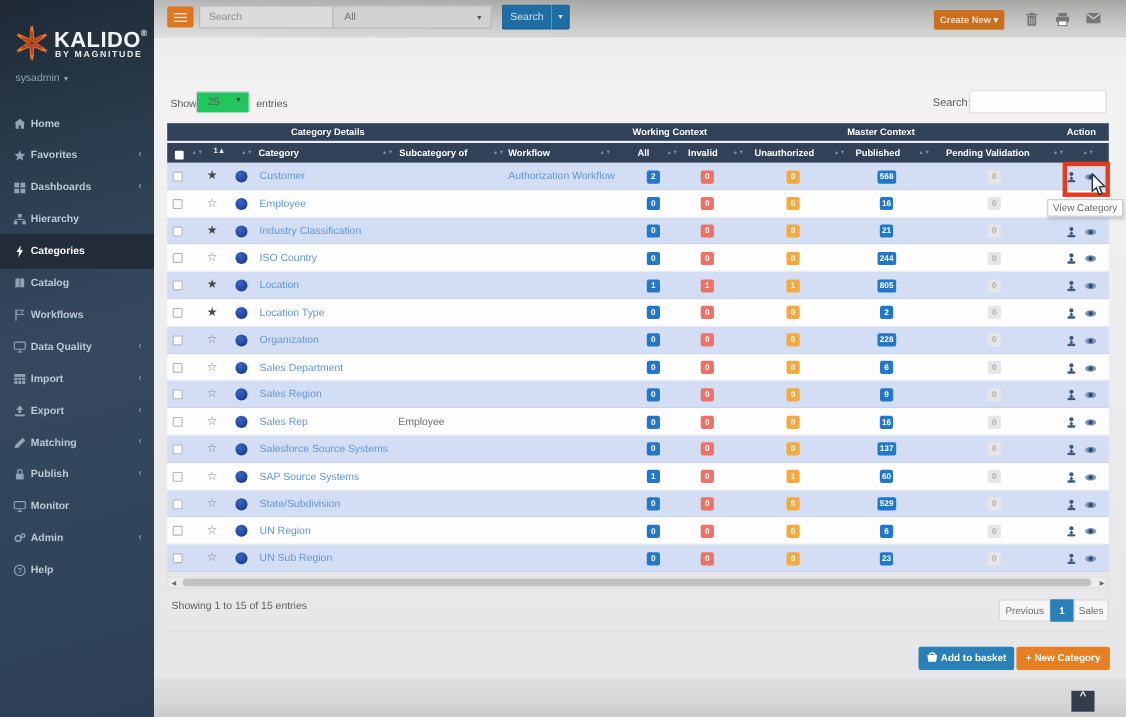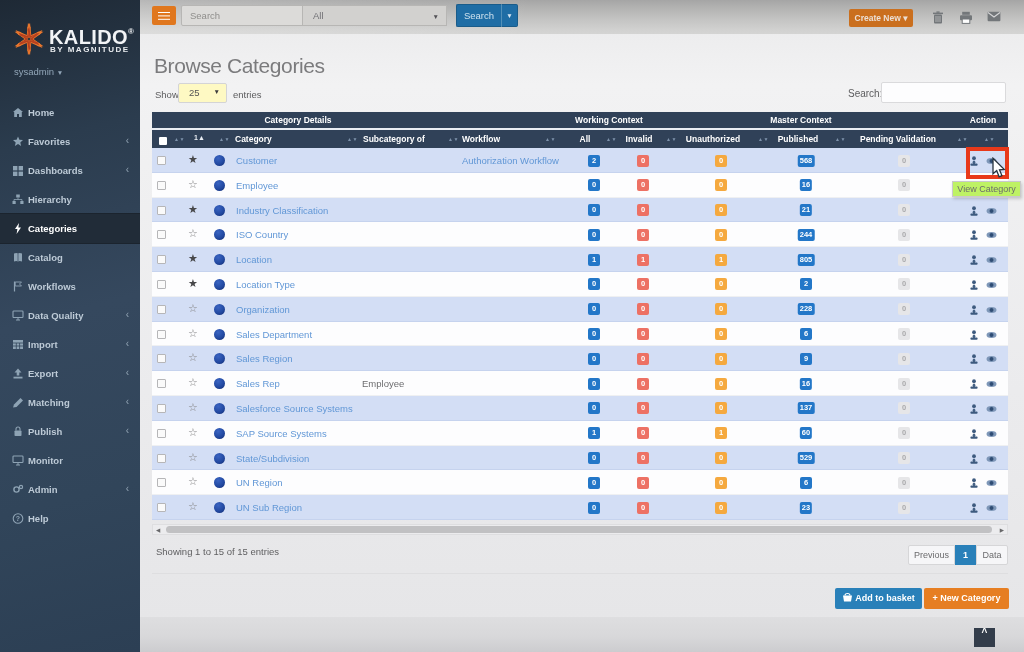--- a/index.html
+++ b/index.html
@@ -31,21 +31,21 @@
 #tsearch { position:absolute; left:41px; top:5px; width:122px; height:21px; background:#dcdbd9; border:1px solid #b7b6b4; border-radius:2px 0 0 2px; color:#8f8e8c; font-size:9.5px; line-height:19px; padding-left:8px; }
 #tselect { position:absolute; left:162px; top:5px; width:145px; height:21px; background:#d2d1cf; border:1px solid #b7b6b4; color:#727176; font-size:9.5px; line-height:19px; padding-left:10px; }
 #tselect .car { position:absolute; right:7px; top:1px; font-size:6.5px; color:#525156; }
 #tsearchbtn { position:absolute; left:316px; top:4px; width:45px; height:23px; background:#1f6da5; border:1px solid #1a5c8a; border-right:none; border-radius:2px 0 0 2px; color:#cfe2ef; font-size:9.5px; text-align:center; line-height:21px; }
 #tsearchcar { position:absolute; left:361px; top:4px; width:17px; height:23px; background:#1f6da5; border:1px solid #1a5c8a; border-left:1px solid #5390b8; border-radius:0 2px 2px 0; color:#d8e7f2; font-size:6.5px; text-align:center; line-height:22px; }
 #createnew { position:absolute; left:709px; top:9px; width:64px; height:18px; background:#ca6f1e; border-radius:2px; color:#ecdfd4; font-size:8.5px; font-weight:bold; text-align:center; line-height:18px; }
 .topico { position:absolute; top:11px; }
 
 #pagetitle { position:absolute; left:154px; top:54px; font-size:21px; color:#7b7b7d; letter-spacing:-0.4px; }
 #showlbl { position:absolute; left:155px; top:89px; font-size:9.5px; color:#5c5c5e; }
-#showsel { position:absolute; left:178px; top:83px; width:49px; height:20px; background:#fef9c3; border:1px solid #d4d4d6; border-radius:2px; font-size:9.5px; color:#555; }
+#showsel { position:absolute; left:178px; top:83px; width:49px; height:20px; background:#22c55e; border:1px solid #d4d4d6; border-radius:2px; font-size:9.5px; color:#555; }
 #showsel .v { position:absolute; left:10px; top:3px; }
 #showsel .c { position:absolute; right:6px; top:4px; font-size:6.5px; color:#3a3a3c; }
 #entrieslbl { position:absolute; left:233px; top:89px; font-size:9.5px; color:#5c5c5e; }
 #searchlbl { position:absolute; left:848px; top:88px; font-size:10px; color:#5c5c5e; }
 #searchbox { position:absolute; left:881px; top:82px; width:125px; height:21px; background:#fdfdfe; border:1px solid #dadadc; border-radius:2px; }
 
 #tbl { position:absolute; left:152px; top:112px; width:856px; }
 #grouphead { position:relative; height:16px; background:#304158; }
 #grouphead span { position:absolute; top:3px; color:#fff; font-size:8.5px; font-weight:bold; transform:translateX(-50%); }
 #headsep { height:2px; background:#e9edf3; }
@@ -77,21 +77,21 @@
 #showing { position:absolute; left:156px; top:546px; font-size:9.5px; color:#606062; }
 .pagebtn { position:absolute; top:545px; height:20px; border:1px solid #d6d6d8; background:#f6f6f8; color:#6b6b6d; font-size:9px; text-align:center; line-height:19px; }
 #pg1 { left:908px; width:47px; border-radius:2px 0 0 2px; }
 #pg2 { left:955px; width:21px; background:#2980b9; border-color:#2980b9; color:#fff; font-weight:bold; }
 #pg3 { left:976px; width:32px; border-radius:0 2px 2px 0; }
 #divider { position:absolute; left:152px; top:573px; width:856px; height:1px; background:#dedee0; }
 #addbasket { position:absolute; left:835px; top:588px; width:87px; height:21px; background:#2980b9; border-radius:2px; color:#fff; font-size:9px; font-weight:bold; text-align:center; line-height:20px; }
 #newcat { position:absolute; left:924px; top:588px; width:85px; height:21px; background:#e67e22; border-radius:2px; color:#fff; font-size:9px; font-weight:bold; text-align:center; line-height:21px; }
 #backtop { position:absolute; left:974px; top:628px; width:21px; height:19px; background:#333d4b; color:#fff; font-size:10px; text-align:center; line-height:9px; font-weight:bold; }
 #redbox { position:absolute; left:966px; top:147px; width:43px; height:32px; border:4px solid #e8391a; }
-#tooltip { position:absolute; left:952px; top:181px; width:69px; height:16px; background:#bef264; border:1px solid #c9c9cb; box-shadow:1px 2px 3px rgba(0,0,0,0.18); color:#6b6b6d; font-size:9px; text-align:center; line-height:15px; }
+#tooltip { position:absolute; left:952px; top:181px; width:69px; height:16px; background:#ffffff; border:1px solid #c9c9cb; box-shadow:1px 2px 3px rgba(0,0,0,0.18); color:#6b6b6d; font-size:9px; text-align:center; line-height:15px; }
 #cursor { position:absolute; left:990px; top:157px; z-index:5; }
 </style>
 </head>
 <body>
 <div id="stage">
   <div id="content"></div>
   <div id="footerstrip"></div>
   <div id="sidebar">
     <svg id="logosvg" style="position:absolute;left:0;top:0;" width="58" height="58" viewBox="0 0 58 58">
         <g transform="translate(29,39) rotate(0)">
@@ -256,21 +256,20 @@
 <svg class="topico" style="left:819px;" width="14" height="13" viewBox="0 0 14 13">
         <rect x="3.2" y="0.8" width="7.6" height="3" fill="#73777a"></rect>
         <rect x="1" y="4.2" width="12" height="5" rx="1" fill="#73777a"></rect>
         <rect x="3.2" y="8" width="7.6" height="4.4" fill="#fdfdfd" stroke="#73777a" stroke-width="1"></rect>
       </svg>
 <svg class="topico" style="left:847px;" width="14" height="11" viewBox="0 0 14 11">
         <rect x="0.6" y="0.8" width="12.8" height="9.4" rx="1" fill="#73777a"></rect>
         <path d="M1 1.5 L7 6 L13 1.5" stroke="#d6d6d7" stroke-width="1.1" fill="none"></path>
       </svg>
   </div>
-  <div id="pagetitle">Browse Categories</div>
   <div id="showlbl">Show</div>
   <div id="showsel">
       <span class="v">25</span>
       <span class="c">▼</span>
     </div>
   <div id="entrieslbl">entries</div>
   <div id="searchlbl">Search:</div>
   <div id="searchbox"></div>
   <div id="tbl">
     <div id="grouphead">
@@ -609,21 +608,21 @@
     </div>
   </div>
   <div id="hscroll">
       <span class="scar" style="left:3px;">◀</span>
       <div id="hthumb"></div>
       <span class="scar" style="right:3px;">▶</span>
     </div>
   <div id="showing">Showing 1 to 15 of 15 entries</div>
   <div class="pagebtn" id="pg1">Previous</div>
   <div class="pagebtn" id="pg2">1</div>
-  <div class="pagebtn" id="pg3">Data</div>
+  <div class="pagebtn" id="pg3">Sales</div>
   <div id="divider"></div>
   <div id="addbasket"><svg width="11" height="10" viewBox="0 0 11 10" style="vertical-align:-1px;">
         <path d="M1 3.5 L10 3.5 L9 9.5 L2 9.5 Z" fill="#fff"></path>
         <path d="M3 3.5 C3 0.8 8 0.8 8 3.5" stroke="#fff" stroke-width="1.1" fill="none"></path>
       </svg> Add to basket</div>
   <div id="newcat">+ New Category</div>
   <div id="backtop">^</div>
   <div id="redbox"></div>
   <div id="tooltip">View Category</div>
   <svg id="cursor" width="16" height="23" viewBox="0 0 16 23">

